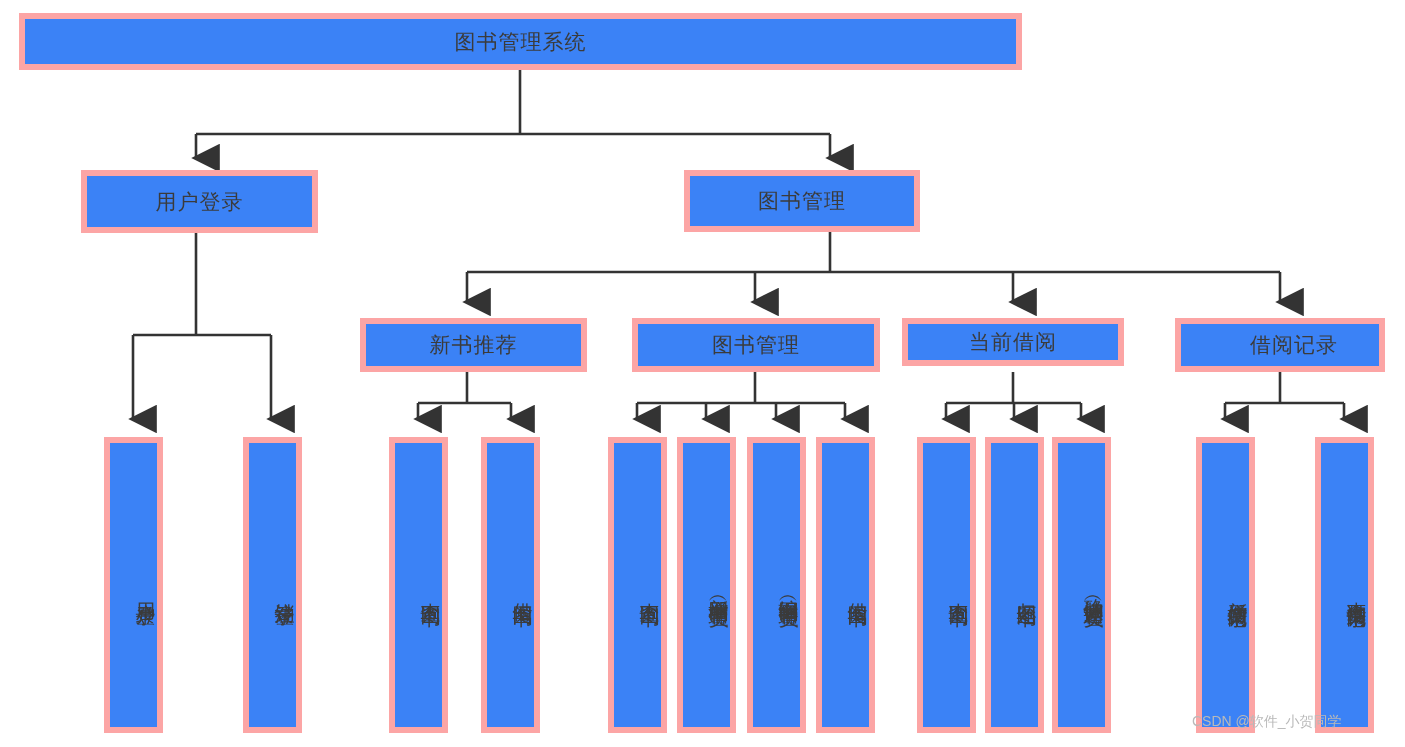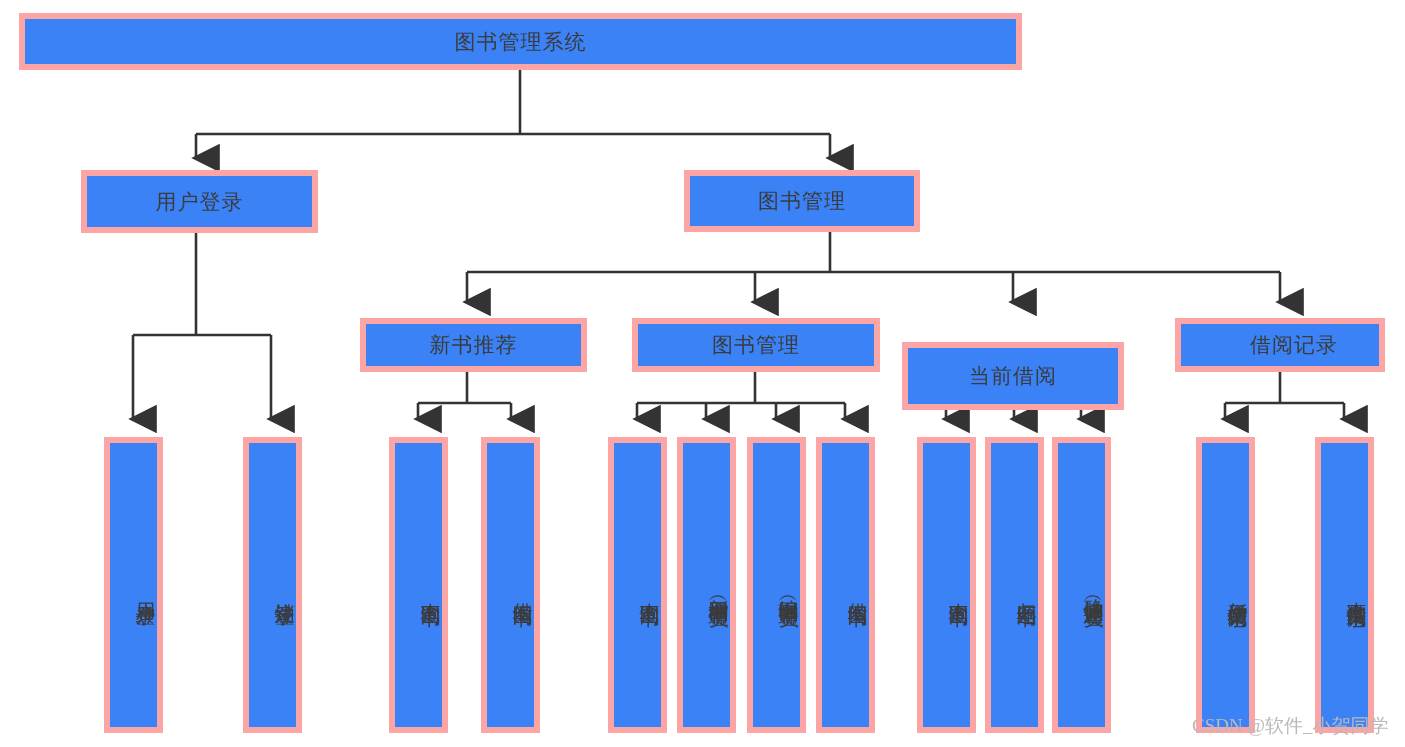--- a/index.html
+++ b/index.html
@@ -58,25 +58,25 @@
     white-space: nowrap;
   }
   .node .hlabel {
     display: block;
     white-space: nowrap;
   }
   #watermark {
     position: absolute;
     left: 1192px;
     top: 713px;
-    font-size: 19px;
+    font-size: 14px;
     color: #b9b9b9;
     white-space: nowrap;
     z-index: 5;
-    font-family: Liberation Serif, serif;
+    font-family: Liberation Sans, sans-serif;
     text-align: center;
   }
 </style>
 </head>
 <body>
 
 <div id="canvas">
 
   <svg id="wires" viewBox="0 0 1405 747" xmlns="http://www.w3.org/2000/svg">
     <defs>
@@ -141,21 +141,21 @@
   </div>
 
   <div class="node horiz" style="left:360px; top:318px; width:227px; height:54px;">
     <span class="hlabel">新书推荐</span>
   </div>
 
   <div class="node horiz" style="left:632px; top:318px; width:248px; height:54px;">
     <span class="hlabel">图书管理</span>
   </div>
 
-  <div class="node horiz" style="left:902px; top:318px; width:222px; height:68px;margin-top:24px;">
+  <div class="node horiz" style="left:902px; top:318px; width:222px; height:48px;">
     <span class="hlabel">当前借阅</span>
   </div>
 
   <div class="node horiz" style="left:1175px; top:318px; width:210px; height:54px;padding-left:28px;">
     <span class="hlabel">借阅记录</span>
   </div>
 
   <div class="node vert" style="left:104px; top:437px; width:59px; height:296px;">
     <span class="vlabel">用户登录</span>
   </div>

